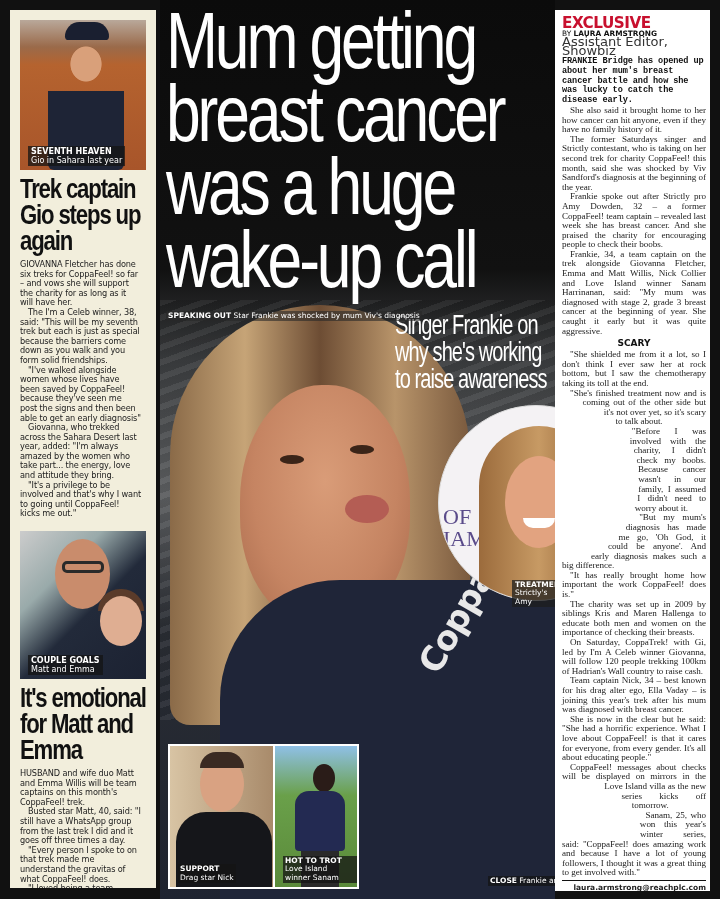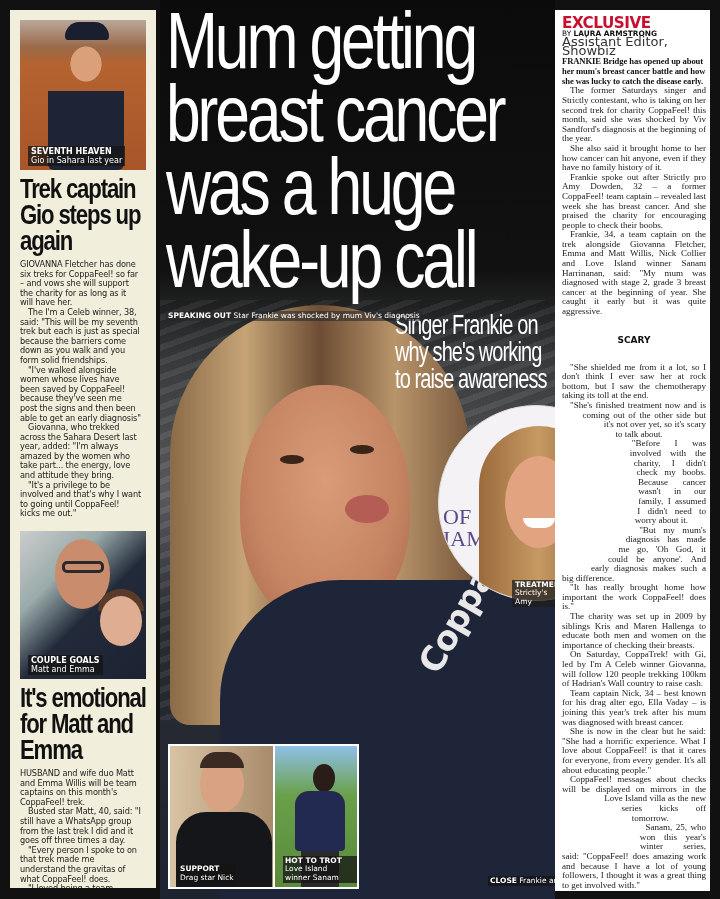--- a/index.html
+++ b/index.html
@@ -88,24 +88,24 @@
     padding: 1px 2px; font-family: "DejaVu Sans", sans-serif; }
   .thumb .cap2 b { font-weight: bold; }
   .cap-close { left: 488px; top: 876px; background: rgba(20,20,20,0.75); padding: 1px 2px; }
 
   
   .rightcol { position: absolute; left: 555px; top: 10px; width: 155px; height: 881px; background: #fff; padding: 5px 4px 0 7px; overflow: hidden; }
   .exclusive { color: #c8102e; font-size: 16px; line-height: 15px; font-weight: bold; letter-spacing: -0.5px; font-family: "DejaVu Sans", sans-serif; transform: scaleX(0.95); transform-origin: left; }
   .byline { font-size: 7.4px; line-height: 8px; color: #111; font-family: "DejaVu Sans", sans-serif; }
   .byline b { font-weight: bold; }
   .role { font-size: 13px; line-height: 8.5px; color: #333; font-family: "DejaVu Sans", sans-serif; }
-  .standfirst { font-weight: bold; font-size: 8.6px; line-height: 9.8px; color: #111; margin-top: 2px; font-family: Liberation Serif, serif; letter-spacing: -0.1px; }
+  .standfirst { font-weight: bold; font-size: 8.6px; line-height: 9.8px; color: #111; margin-top: 2px; font-family: Liberation Mono, monospace; letter-spacing: -0.1px; }
   .body-serif { font-family: "Liberation Serif", serif; font-size: 9.1px; line-height: 9.6px; color: #222; text-align: justify; letter-spacing: -0.05px; }
   .body-serif p { text-indent: 8px; }
-  .subhead { text-align: center; font-weight: bold; font-family: "DejaVu Sans", sans-serif; font-size: 9px; margin: 18px 0; color: #111; }
+  .subhead { text-align: center; font-weight: bold; font-family: "DejaVu Sans", sans-serif; font-size: 9px; margin: 2px 0; color: #111; }
   .wrap-area { padding-left: 0; }
   .shape-float { float: left; width: 100px; height: 190px; shape-outside: circle(50% at 0 50%); margin-right: 2px; }
   .shape-float2 { float: left; width: 78px; height: 70px; shape-outside: ellipse(100% 70% at 0 100%); clear: left; }
   .email { border-top: 1px solid #111; margin-top: 2px; padding-top: 2px; font-size: 7.5px; line-height: 9px; text-align: right; font-weight: bold; font-family: "DejaVu Sans", sans-serif; color: #222; }
   .donate { font-size: 7.6px; line-height: 9.5px; text-align: right; font-family: "DejaVu Sans", sans-serif; color: #222; }
   .donate .sq { display: inline-block; width: 6px; height: 6px; background: #888; margin-right: 3px; }
 
   .edge-right { position: absolute; left: 713px; top: 0; width: 7px; height: 899px; background: #111; }
 </style>
 </head>
@@ -214,22 +214,22 @@
 
 <article class="rightcol">
   <div class="exclusive">EXCLUSIVE</div>
   <div class="byline">
     <span>BY</span>
     <b>LAURA ARMSTRONG</b>
   </div>
   <div class="role">Assistant Editor, Showbiz</div>
   <div class="standfirst">FRANKIE Bridge has opened up about her mum's breast cancer battle and how she was lucky to catch the disease early.</div>
   <div class="body-serif">
+    <p>She also said it brought home to her how cancer can hit anyone, even if they have no family history of it.</p>
     <p>The former Saturdays singer and Strictly contestant, who is taking on her second trek for charity CoppaFeel! this month, said she was shocked by Viv Sandford's diagnosis at the beginning of the year.</p>
-    <p>She also said it brought home to her how cancer can hit anyone, even if they have no family history of it.</p>
     <p>Frankie spoke out after Strictly pro Amy Dowden, 32 – a former CoppaFeel! team captain – revealed last week she has breast cancer. And she praised the charity for encouraging people to check their boobs.</p>
     <p>Frankie, 34, a team captain on the trek alongside Giovanna Fletcher, Emma and Matt Willis, Nick Collier and Love Island winner Sanam Harrinanan, said: "My mum was diagnosed with stage 2, grade 3 breast cancer at the beginning of year. She caught it early but it was quite aggressive.</p>
   </div>
   <div class="subhead">SCARY</div>
   <div class="body-serif wrap-area">
     <div style="height:36px;float:left;width:0;"></div>
     <div class="shape-float" style="clear:left;"></div>
     <p>"She shielded me from it a lot, so I don't think I ever saw her at rock bottom, but I saw the chemotherapy taking its toll at the end.</p>
     <p>"She's finished treatment now and is coming out of the other side but it's not over yet, so it's scary to talk about.</p>
     <p>"Before I was involved with the charity, I didn't check my boobs. Because cancer wasn't in our family, I assumed I didn't need to worry about it.</p>

